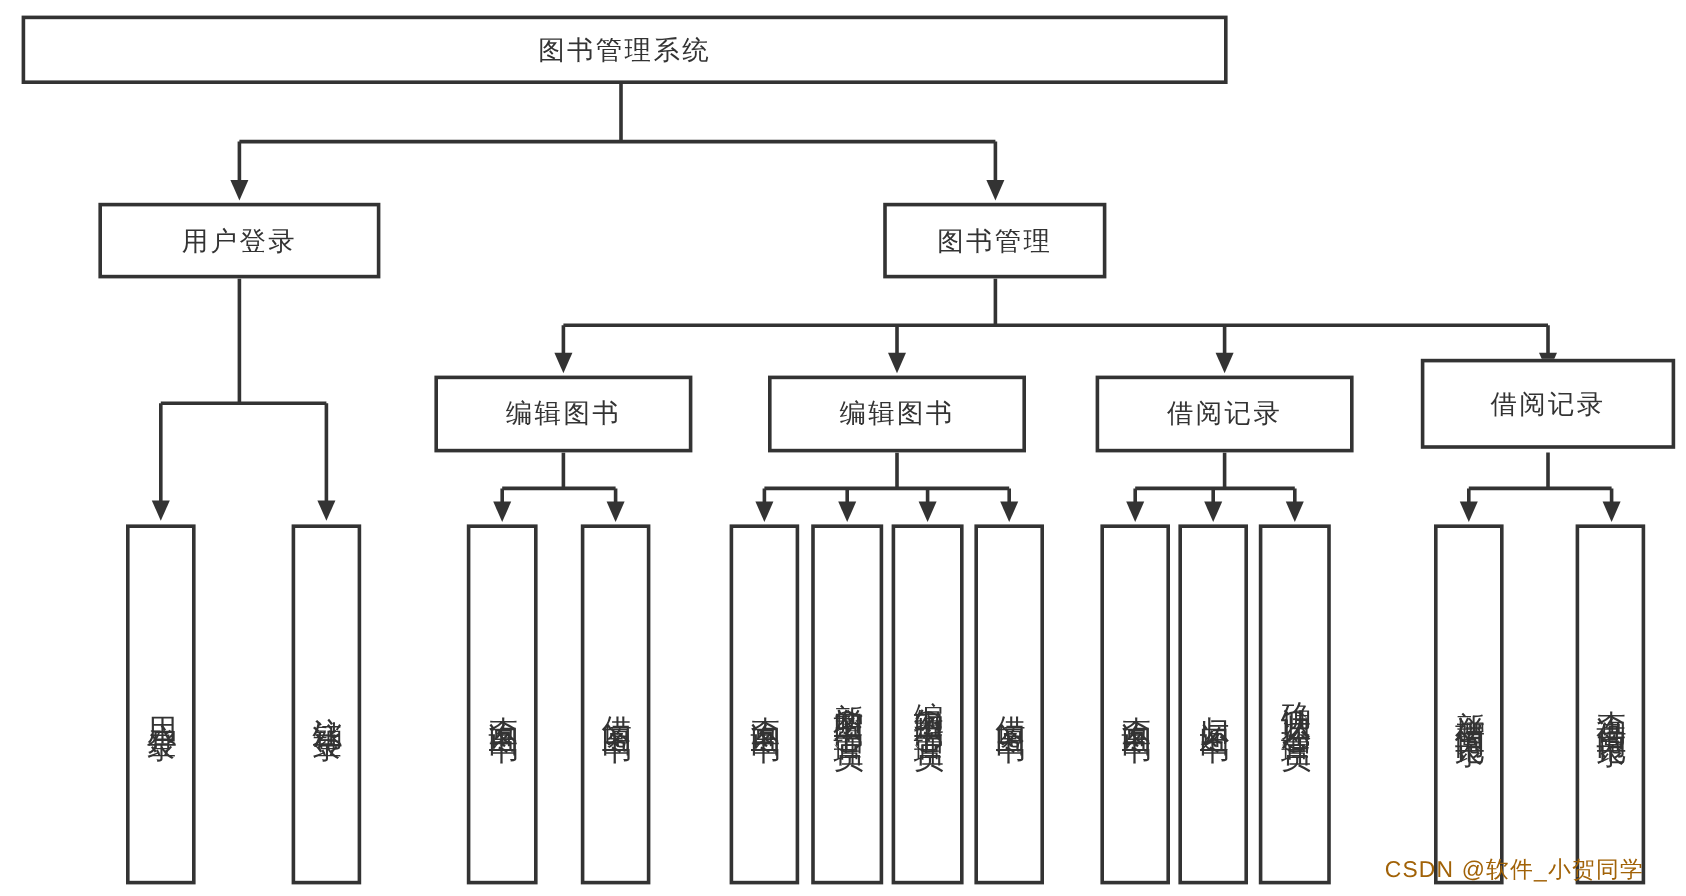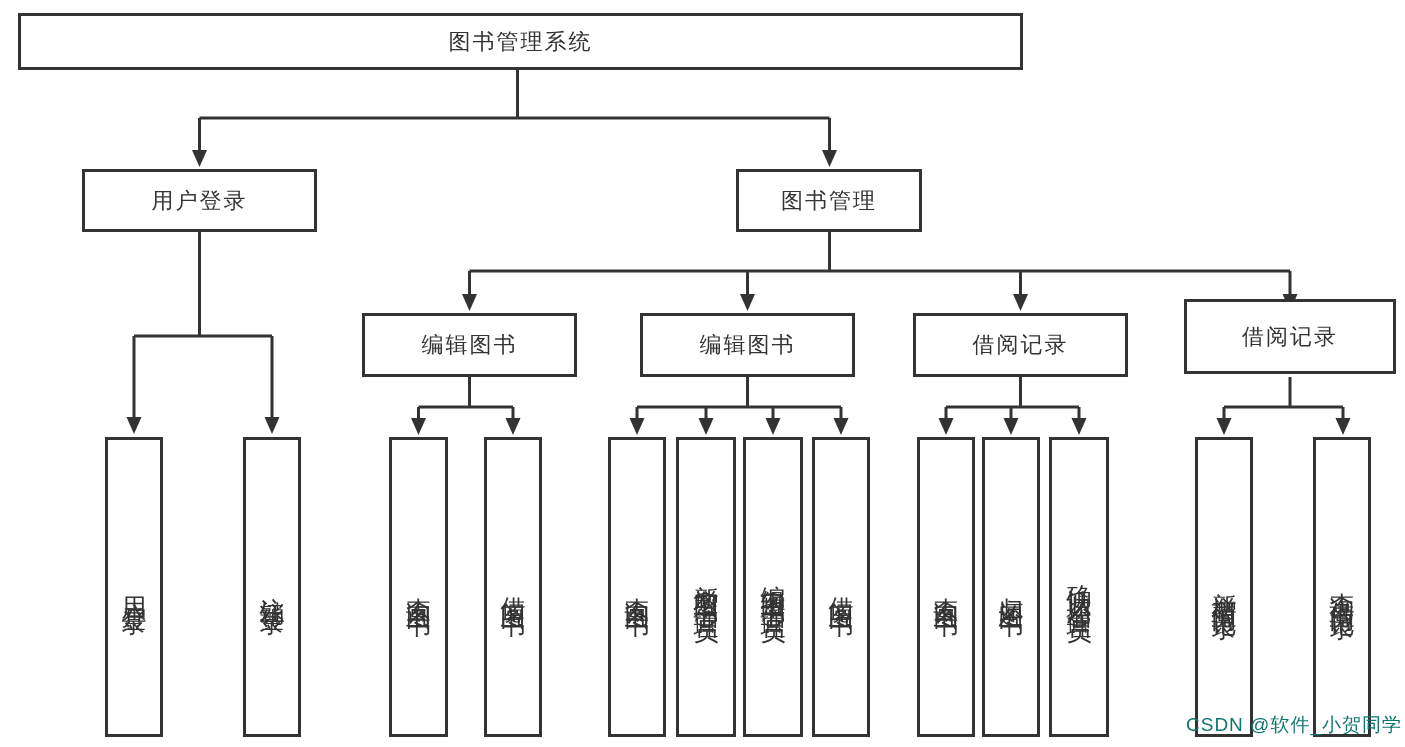--- a/index.html
+++ b/index.html
@@ -39,24 +39,24 @@
   .vbox .vtext {
     writing-mode: vertical-rl;
     text-orientation: mixed;
     font-size: 25px;
     line-height: 1;
     letter-spacing: 5px;
     color: #333333;
   }
   .watermark {
     position: absolute;
-    left: 1186px;
+    left: 1154px;
     top: 712px;
     font-size: 19px;
-    color: #0f766e;
+    color: #a16207;
     letter-spacing: 1px;
     white-space: nowrap;
   }
 </style>
 </head>
 <body>
 
 <div class="canvas">
 
   <svg class="connectors" width="1405" height="747" viewBox="0 0 1405 747">

